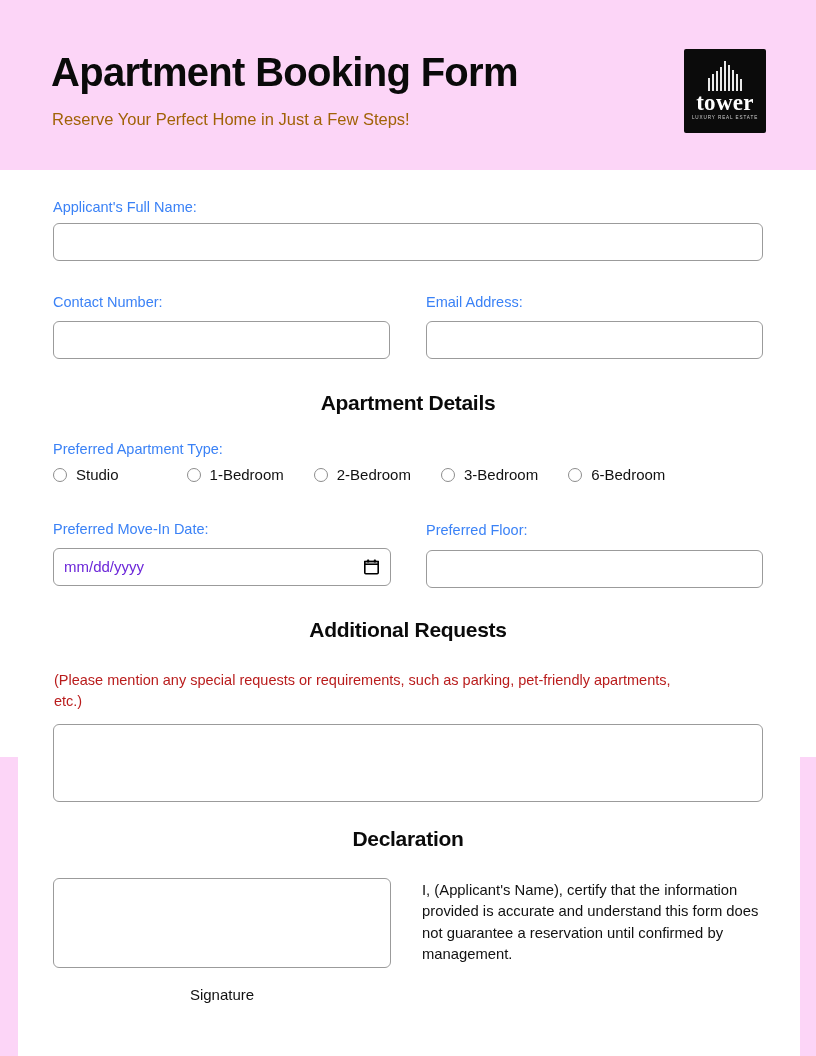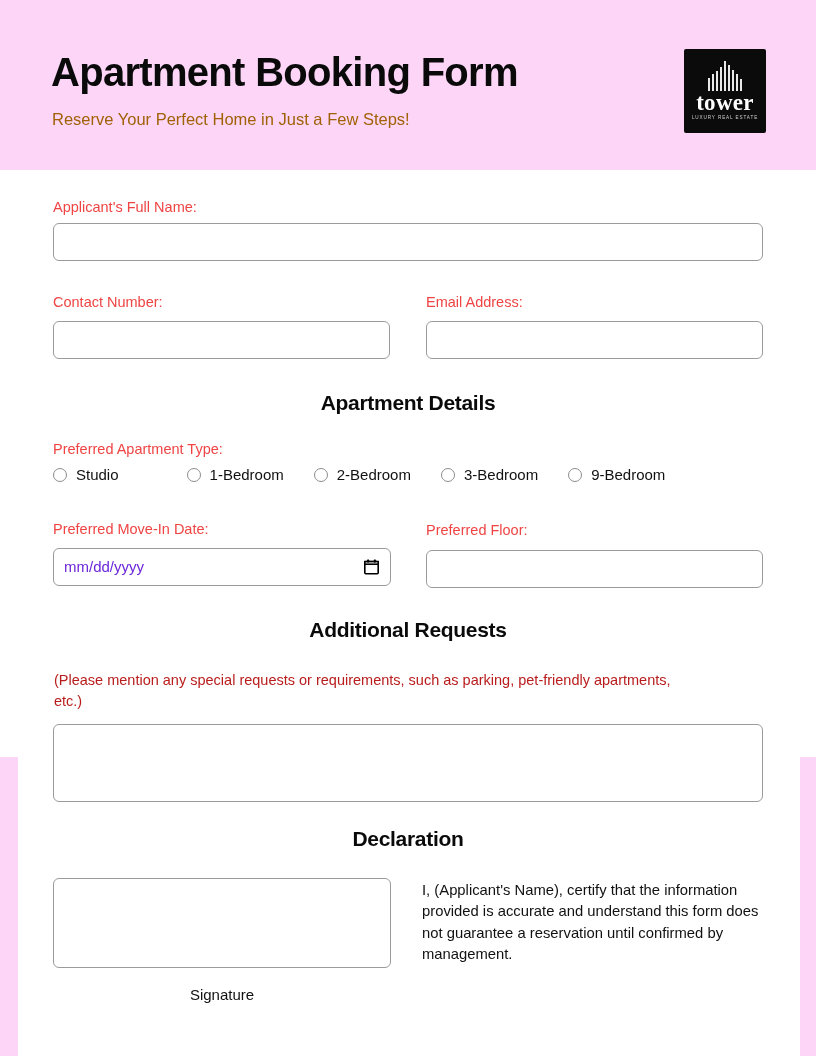--- a/index.html
+++ b/index.html
@@ -121,21 +121,21 @@
 
   
   .body-wrap {
     position: absolute;
     top: 170px; left: 0;
     width: 816px;
   }
 
   .lbl {
     font-size: 14.5px;
-    color: #ef4444;
+    color: #3b82f6;
     line-height: 1.25;
   }
 
   .field {
     width: 100%;
     height: 38px;
     border: 1px solid #9b9b9b;
     border-radius: 6px;
     background: #ffffff;
     font-family: "Liberation Sans", sans-serif;
@@ -310,21 +310,21 @@
       <div class="radio-item" style="margin-right:30px">
         <span class="radio-dot"></span>
         <span class="radio-txt">2-Bedroom</span>
       </div>
       <div class="radio-item" style="margin-right:30px">
         <span class="radio-dot"></span>
         <span class="radio-txt">3-Bedroom</span>
       </div>
       <div class="radio-item">
         <span class="radio-dot"></span>
-        <span class="radio-txt">9-Bedroom</span>
+        <span class="radio-txt">6-Bedroom</span>
       </div>
     </div>
 
     <label class="lbl r-date-lbl">Preferred Move-In Date:</label>
     <div class="date-box r-date-fld">
       <input class="field" type="text" style="width: 338px;" value="">
       <span class="date-ph">mm/dd/yyyy</span>
       <span class="cal-ico">
         <svg width="15" height="16" viewBox="0 0 15 16">
           <rect x="0.8" y="2.6" width="13.4" height="12.2" rx="1" fill="#fff" stroke="#000" stroke-width="1.6"></rect>

